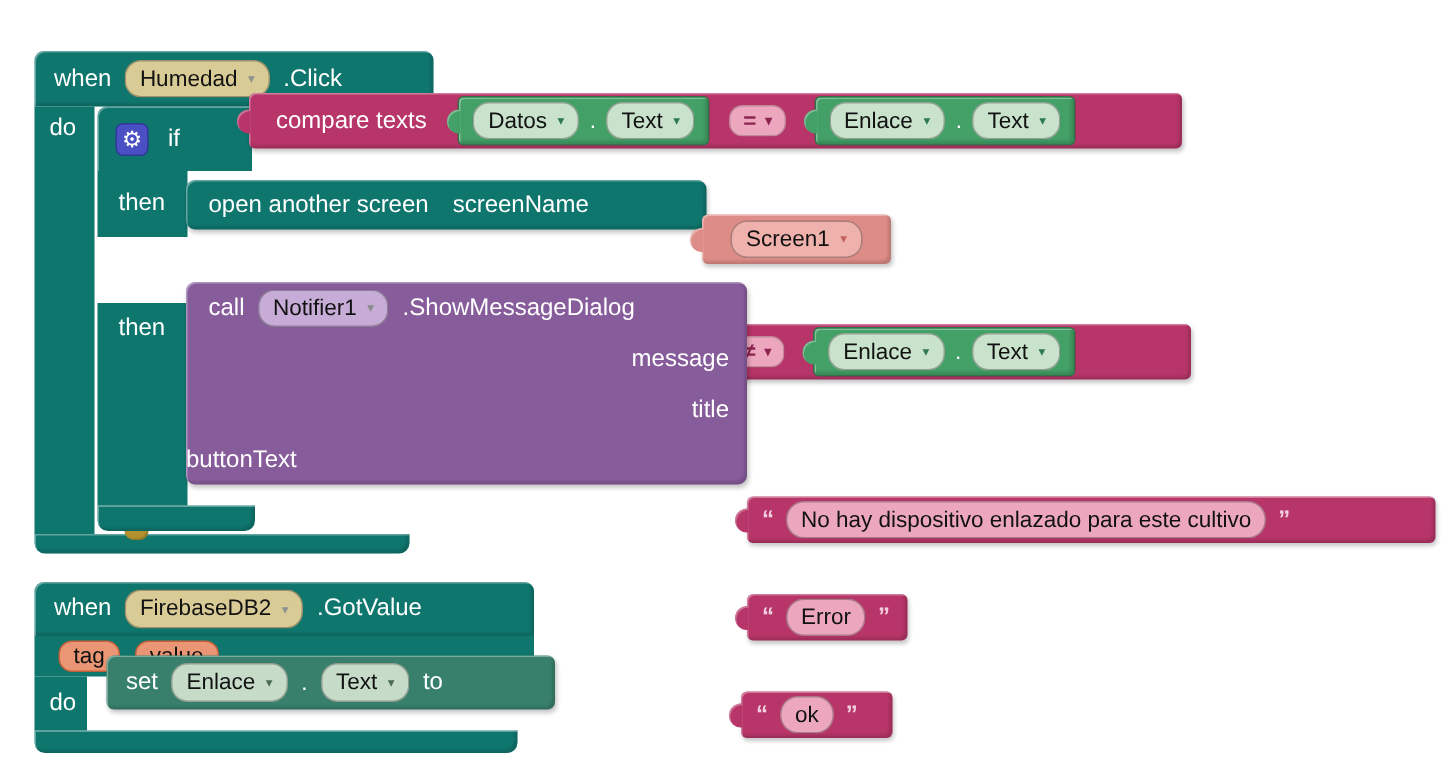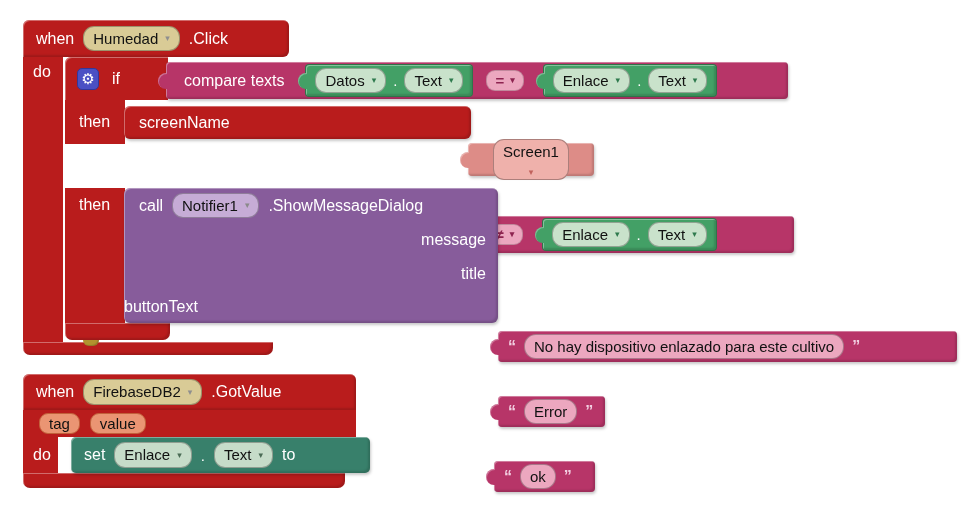--- a/index.html
+++ b/index.html
@@ -5,34 +5,34 @@
   * { margin:0; padding:0; box-sizing:border-box; }
   html,body { background:#fff; }
   body { font-family:"Liberation Sans", sans-serif; }
   .canvas { position:relative; width:964px; height:508px; background:#ffffff; overflow:hidden; }
   .abs { position:absolute; }
   .row { display:flex; align-items:center; white-space:nowrap; }
   .wtxt { color:#fff; font-size:16px; }
   .shade { box-shadow: inset 1px 1px 0 rgba(255,255,255,.35), inset -2px -2px 2px rgba(0,0,0,.14); }
   .drop { box-shadow: 1px 2px 3px rgba(0,0,0,.22), inset 1px 1px 0 rgba(255,255,255,.35), inset -2px -2px 2px rgba(0,0,0,.14); }
 
-  .gold    { background:#b91c1c; }
+  .gold    { background:#0f766e;margin-top:14px; }
   .magenta { background:#B73568; }
   .green   { background:#43A066; }
   .redblk  { background:#DD8C87; }
   .purple  { background:#875C9B; }
   .dkgreen { background:#38806B; }
 
   .field { display:inline-flex; align-items:center; gap:7px; border-radius:11px;
            padding:2px 9px; color:#111; font-size:15px; line-height:1.3;
            border:1px solid rgba(0,0,0,.28); white-space:nowrap; }
   .f-tan    { background:#D9CB96; }
   .f-pink   { background:#ECA7BF; }
   .f-green  { background:#C9E2CB; }
-  .f-red    { background:#EFB1AB;flex-direction:column; }
+  .f-red    { background:#EFB1AB; }
   .f-lav    { background:#C6ACD6; }
   .f-sage   { background:#C6DCC9; }
   .arr { font-size:9px; line-height:1; }
 
   .chip { display:inline-flex; align-items:center; border-radius:9px; padding:1px 9px;
           color:#111; font-size:15px; border:1px solid #C2603A; background:#EA9573; }
   .opchip { display:inline-flex; align-items:center; gap:6px; border-radius:9px; padding:1px 8px;
             color:#8D2350; font-size:15px; font-weight:bold; background:#ECA7BF;
             border:1px solid rgba(0,0,0,.18); }
   .opchip .arr { color:#8D2350; }
@@ -113,20 +113,21 @@
       </span>
       <span class="dot">.</span>
       <span class="field f-green">
         <span>Text</span>
         <span class="arr" style="color:#2E7A4D;">▾</span>
       </span>
     </span>
   </div>
 
   <div class="abs gold drop row" style="left:124px; top:106px; width:347px; height:33px; border-radius:6px; padding-left:15px; gap:16px;">
+    <span class="wtxt">open another screen</span>
     <span class="wtxt">screenName</span>
   </div>
   <div class="abs redblk drop row tabL" style="--tab:#DD8C87; left:468px; top:106px; width:126px; height:33px; border-radius:4px; justify-content:center;">
     <span class="field f-red">
       <span>Screen1</span>
       <span class="arr" style="color:#C1625C;">▾</span>
     </span>
   </div>
 
   <div class="abs magenta drop row tabL" style="--tab:#B73568; left:166px; top:146px; width:628px; height:37px; border-radius:4px; padding:0 10px 0 18px; gap:13px;">

